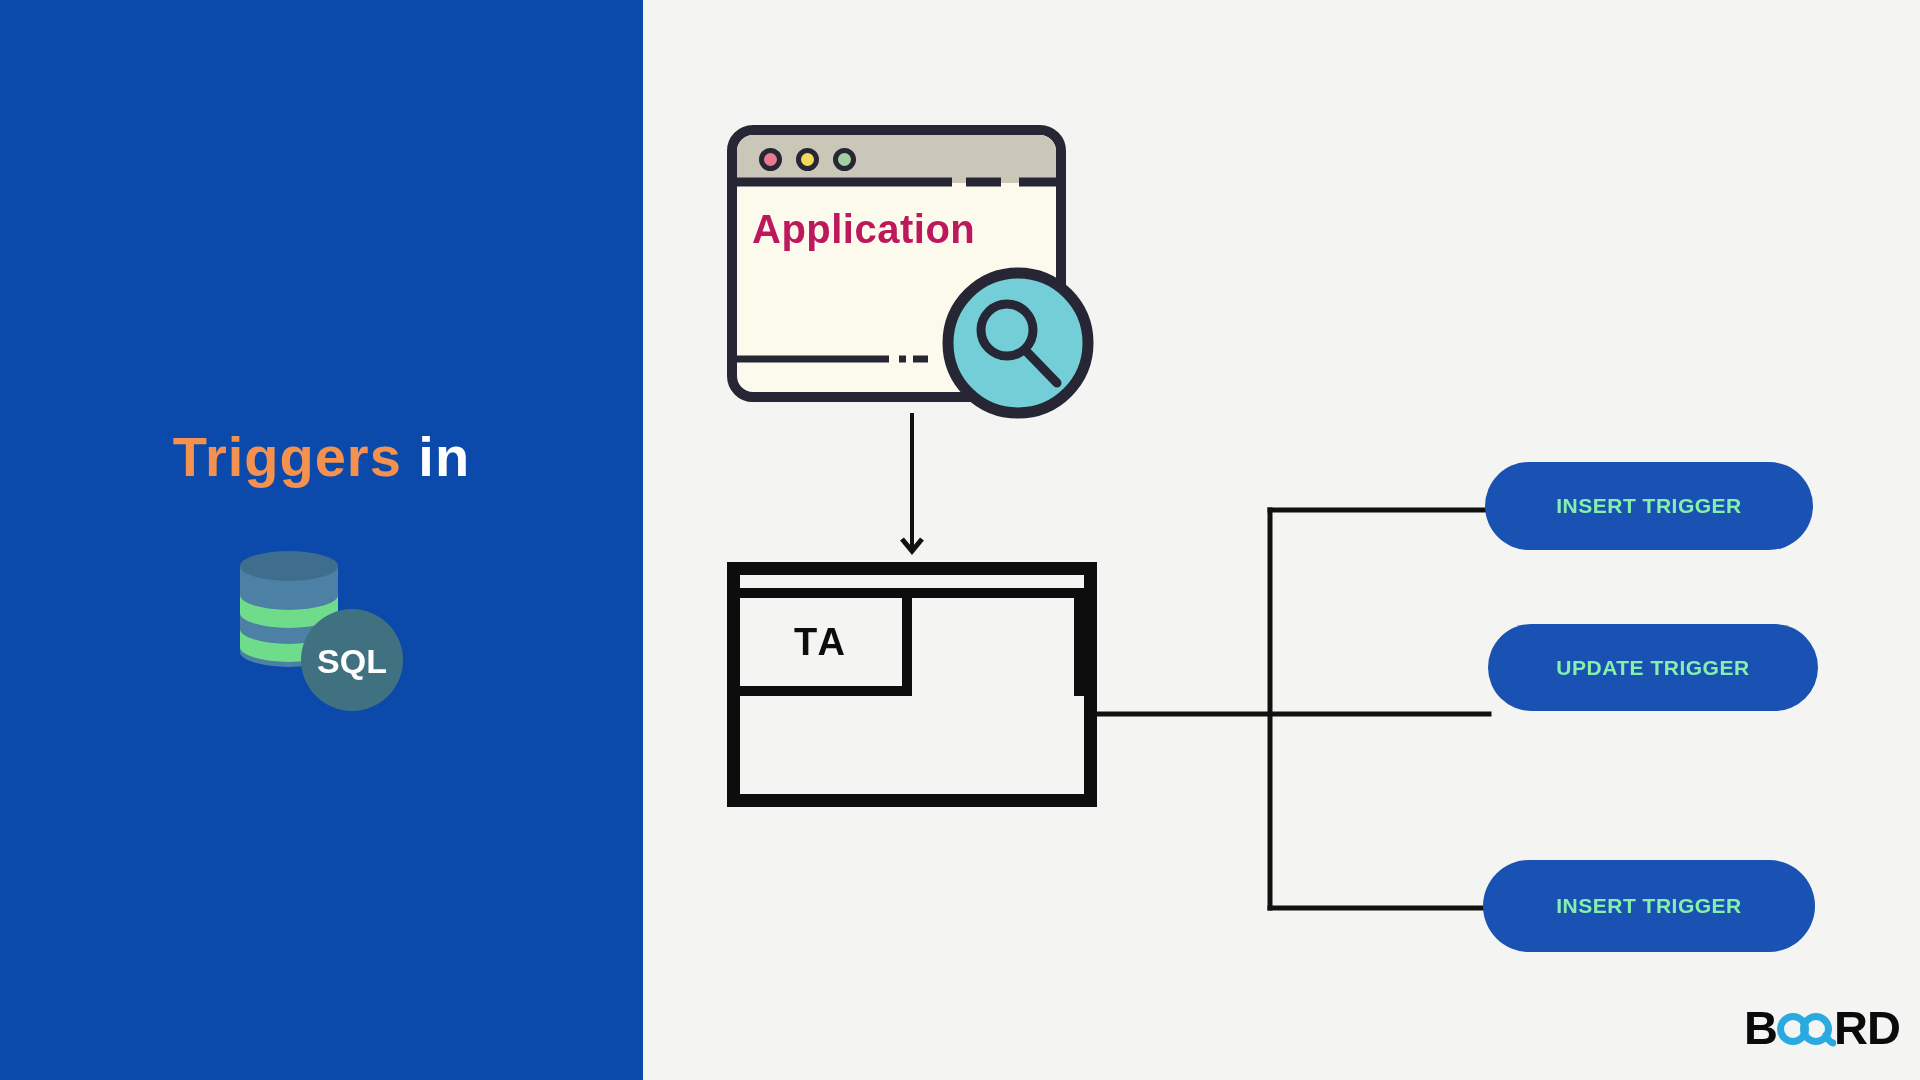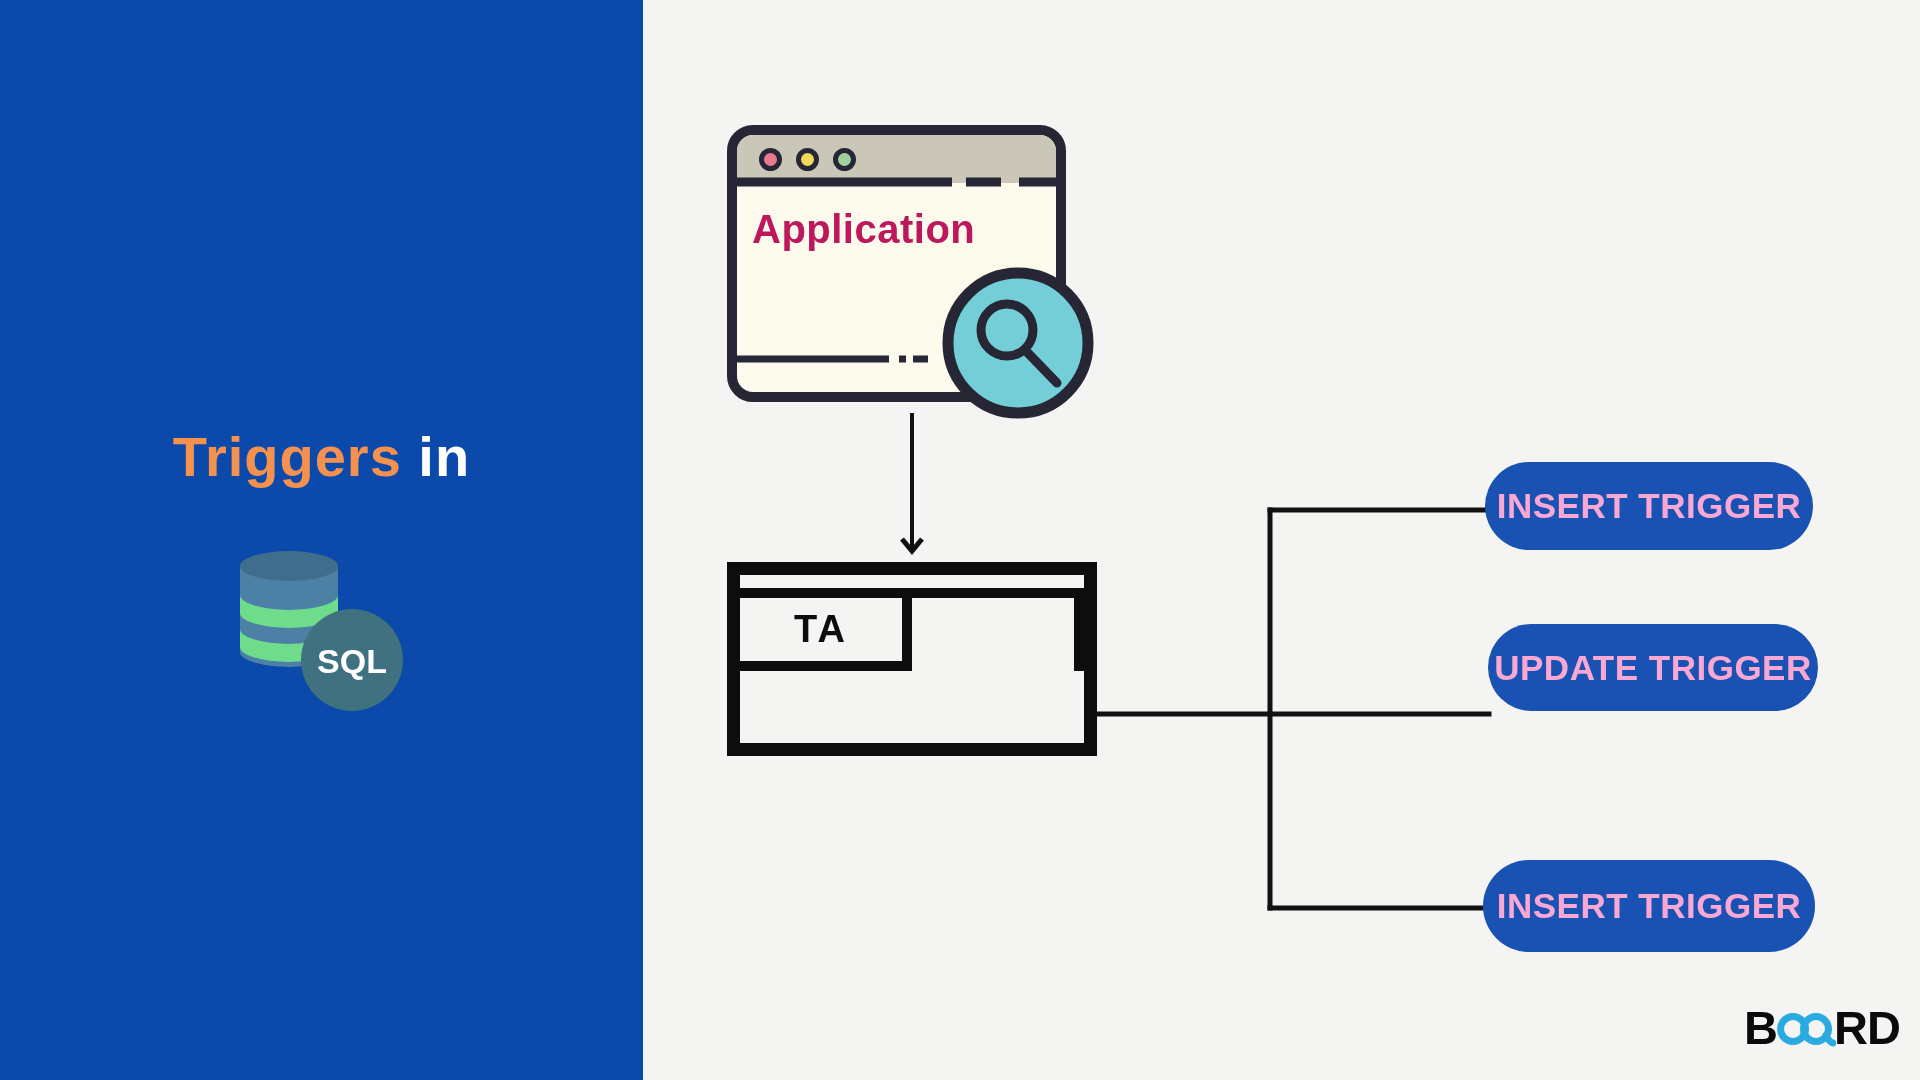--- a/index.html
+++ b/index.html
@@ -39,21 +39,21 @@
   .dot-red    { background:#e87a90; }
   .dot-yellow { background:#f2d95e; }
   .dot-green  { background:#a2cf9f; }
   .app-title {
     position:absolute; left:15px; top:72px;
     font-size:40px; font-weight:800; color:#be185d; letter-spacing:0.5px;
   }
 
   
   .sql-table {
-    position:absolute; left:727px; top:562px; width:370px; height:194px;
+    position:absolute; left:727px; top:562px; width:370px; height:245px;
     border:13px solid #0d0d0d; background:#f4f4f2;
     display:flex; flex-direction:column;
   }
   .sql-table .thead { height:23px; border-bottom:10px solid #0d0d0d; }
   .sql-table .tgrid {
     flex:1; display:grid;
     grid-template-columns:1fr 1fr; grid-template-rows:1fr 1fr;
   }
   .sql-table .cell {
     display:flex; align-items:center; justify-content:center;
@@ -62,24 +62,24 @@
   .cell.r1c1 { border-right:10px solid #0d0d0d; border-bottom:10px solid #0d0d0d; }
   .cell.r1c2 { border-bottom:10px solid #0d0d0d; }
   .cell.r2c1 { border-right:10px solid #0d0d0d; }
 
   
   .art { position:absolute; left:0; top:0; width:1920px; height:1080px; pointer-events:none; }
 
   
   .pill {
     position:absolute; border:none; cursor:pointer;
-    background:#1a52b3; color:#f9a8d4;
+    background:#1a52b3; color:#86efac;
     border-radius:60px;
     font-family:"Liberation Sans", sans-serif;
-    font-size:35px; font-weight:700; letter-spacing:0.5px;
+    font-size:21px; font-weight:700; letter-spacing:0.5px;
     display:flex; align-items:center; justify-content:center;
   }
   .pill-insert { left:1485px; top:462px; width:328px; height:88px; }
   .pill-update { left:1488px; top:624px; width:330px; height:87px; }
   .pill-delete { left:1483px; top:860px; width:332px; height:92px; }
 
   
   .brand {
     position:absolute; left:1744px; top:1006px; height:42px;
     display:flex; align-items:center;

